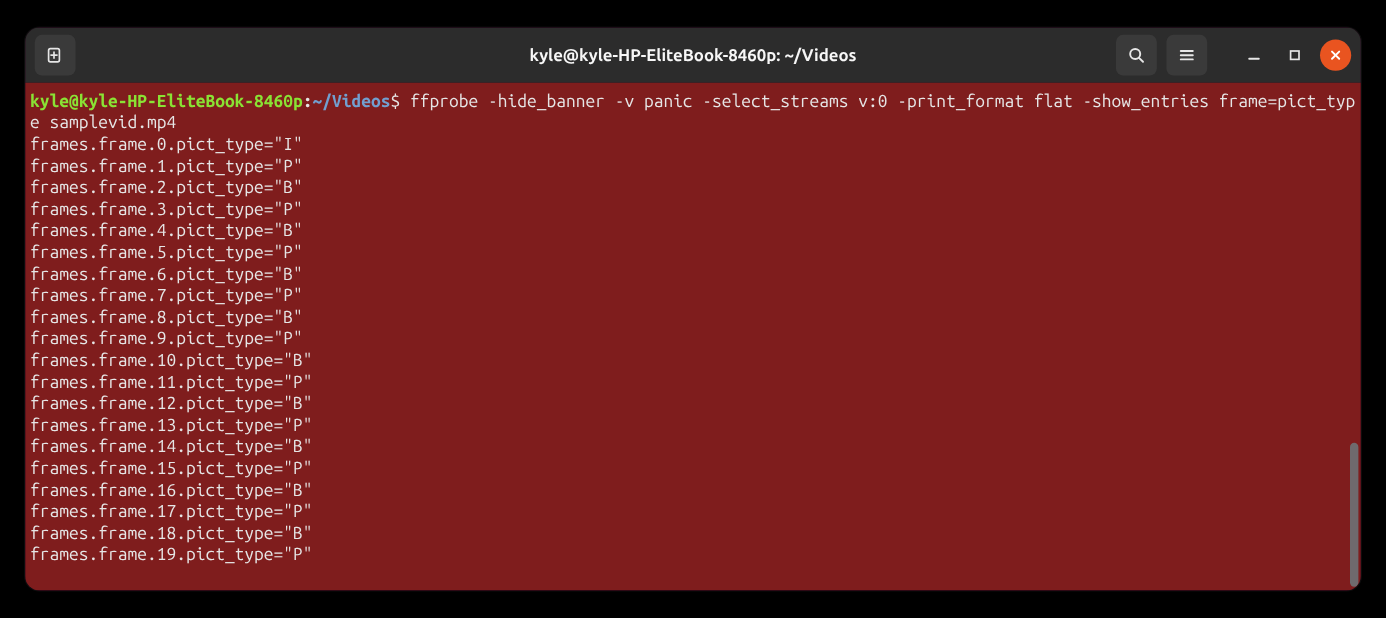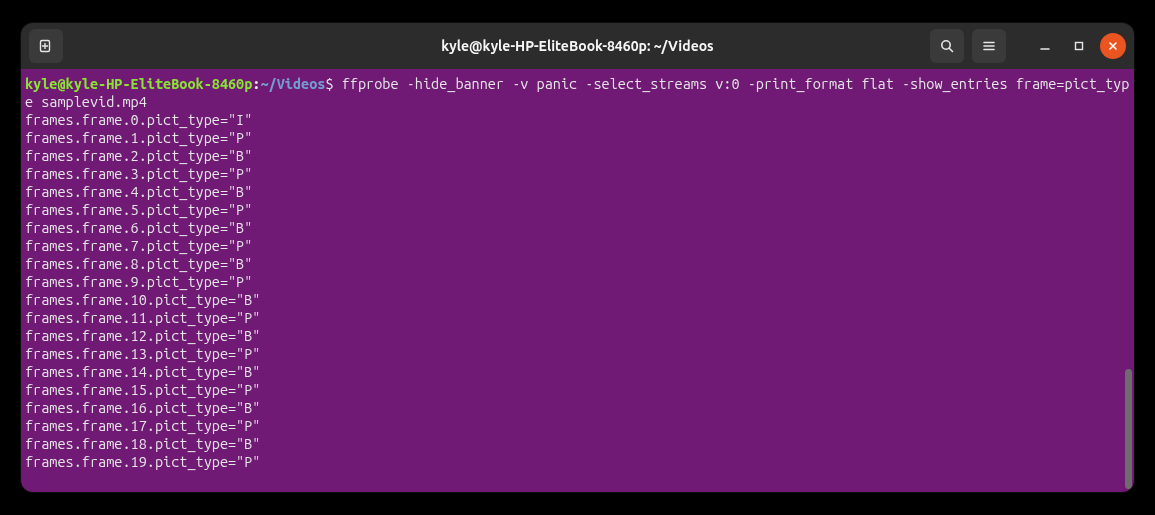--- a/index.html
+++ b/index.html
@@ -75,21 +75,21 @@
       background: transparent;
     }
     .win-btn svg { display: block; }
     .close-btn {
       background: #e95420;
       color: #fff;
     }
     .spacer { width: 10px; }
     .terminal {
       flex: 1;
-      background: #701a75;
+      background: #7f1d1d;
       padding: 6px 4px 4px 4px;
       font-size: 14.5px;
       line-height: 18px;
       color: #e6e6e6;
       white-space: pre-wrap;
       word-break: break-all;
       font-family: "Ubuntu Mono", "DejaVu Sans Mono", Menlo, monospace;
       overflow: hidden;
       position: relative;
     }

